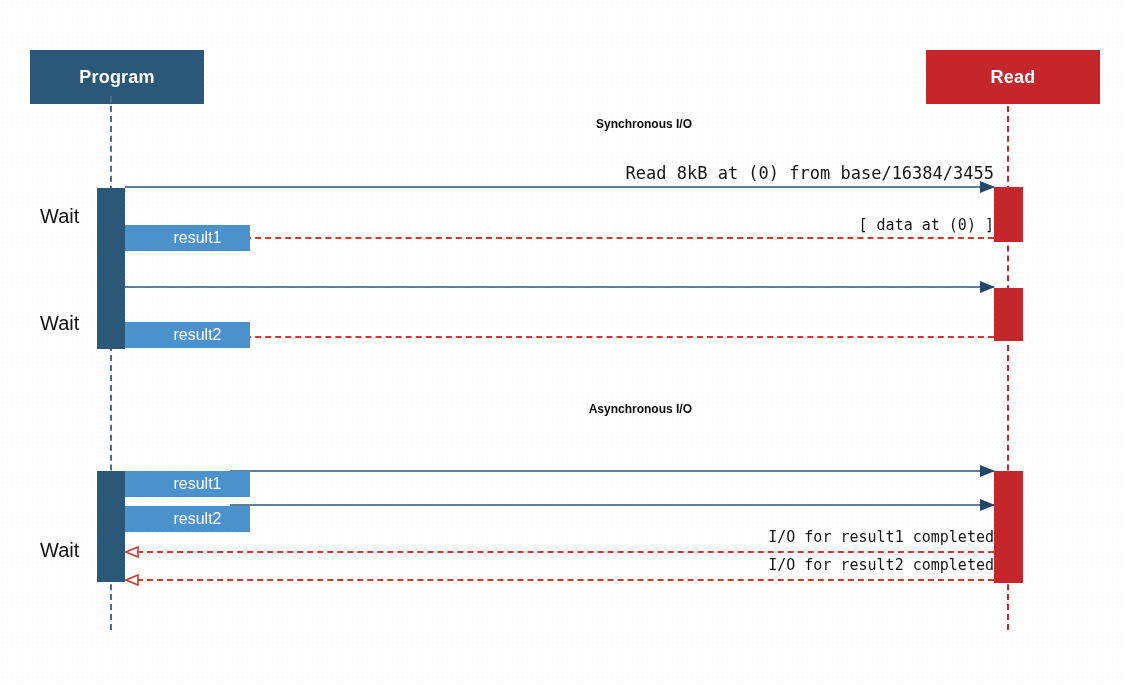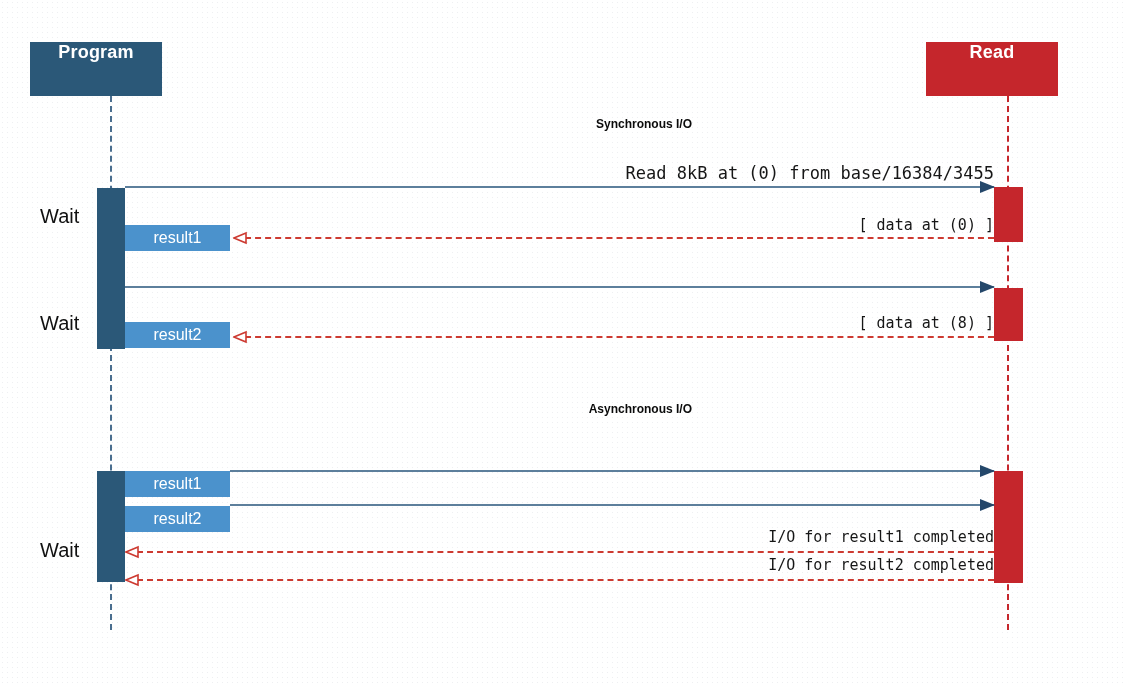--- a/index.html
+++ b/index.html
@@ -10,29 +10,30 @@
     height: 685px;
     overflow: hidden;
     background-color: #ffffff;
     background-image: radial-gradient(circle, rgba(140,148,166,0.14) 0.9px, transparent 1px);
     background-size: 5px 5px;
     font-family: "Liberation Sans", sans-serif;
   }
 
   .actor {
     position: absolute;
-    width: 132px;
+    width: 174px;
     height: 54px;
     display: flex;
-    align-items: flex-start;
+    align-items: center;
     justify-content: center;
     color: #ffffff;
     font-weight: bold;
     font-size: 18px;
     letter-spacing: .2px;
+    margin-top: 8px;
   }
   .actor.program { left: 30px;  top: 42px; background: var(--program-fill, #2b5878); }
   .actor.disk    { left: 926px; top: 42px; background: var(--disk-fill, #c5262c); }
 
   .lifeline { position: absolute; width: 0; }
   .lifeline.program { left: 110px; top: 96px; height: 534px; border-left: 2px dashed var(--program-line, #4a6e8f); }
   .lifeline.disk    { left: 1007px; top: 96px; height: 534px; border-left: 2px dashed var(--disk-fill, #c5262c); }
 
   .bar { position: absolute; }
   .bar.prog { left: 97px; width: 28px; background: var(--program-fill, #2b5878); }
@@ -42,20 +43,21 @@
     position: absolute;
     left: 125px;
     width: 105px;
     height: 26px;
     background: var(--result-fill, #4b92cc);
     color: #ffffff;
     font-size: 16px;
     display: flex;
     align-items: center;
     justify-content: center;
+    padding-left: 20px;
   }
 
   .wait {
     position: absolute;
     left: 40px;
     width: 50px;
     font-size: 20px;
     color: #111111;
   }
 
@@ -126,21 +128,20 @@
   </div>
   <div class="result-box" style="top:225px">result1</div>
   <div class="wait" style="top:205px">Wait</div>
 
   <div class="line req-line" style="left:125px; top:286px; width:869px">
     <svg class="head right" width="15" height="14" viewBox="0 0 15 14">
       <polygon points="0,1 15,7 0,13" fill="#24476a"></polygon>
     </svg>
   </div>
 
-  <div class="msg-label ret" style="top:314px">[ data at (8) ]</div>
   <div class="line ret-line" style="left:235px; top:336px; width:759px">
     <svg class="head left" width="14" height="14" viewBox="0 0 14 14">
       <polygon points="13,2 1,7 13,12" fill="#ffffff" stroke="#cd3a31" stroke-width="1.6"></polygon>
     </svg>
   </div>
   <div class="result-box" style="top:322px">result2</div>
   <div class="wait" style="top:312px">Wait</div>
 
   <div class="sec-title" style="top:402px">Asynchronous I/O</div>
 

